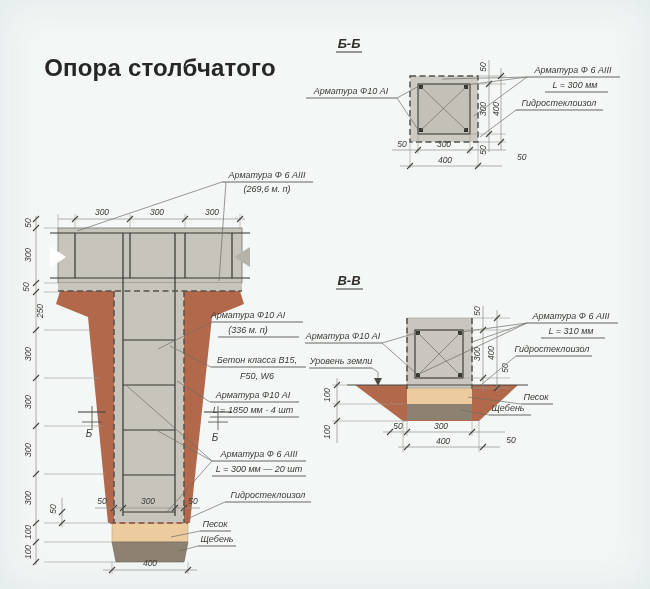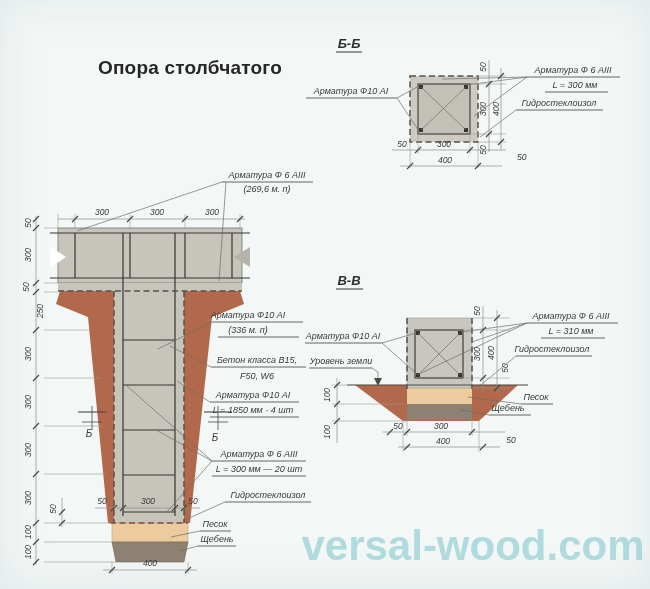--- a/index.html
+++ b/index.html
@@ -1,20 +1,20 @@
 <!DOCTYPE html>
 <html><head>
 <meta charset="utf-8">
 <style>
   html,body{margin:0;padding:0;}
   body{background:#e8ecec;font-family:"Liberation Sans",sans-serif;}
   #canvas{position:relative;width:650px;height:589px;background:#f3f7f6;overflow:hidden;
           box-shadow:inset 0 0 40px rgba(190,205,205,.35);}
-  #page-title{position:absolute;left:38px;top:56px;width:244px;text-align:right;
-              color:#262626;font-weight:bold;font-size:19px;line-height:24px;letter-spacing:.2px;}
+  #page-title{position:absolute;left:38px;top:56px;width:244px;text-align:center;
+              color:#262626;font-weight:bold;font-size:24px;line-height:24px;letter-spacing:.2px;}
   #watermark{position:absolute;left:296px;top:522px;width:354px;text-align:center;
              font-weight:bold;font-size:42px;letter-spacing:0px;
              color:rgba(134,201,207,0.62);white-space:nowrap;}
   svg{position:absolute;left:0;top:0;}
   .ln{stroke:#4a4942;stroke-width:1.1;fill:none}
   .thin{stroke:#4a4942;stroke-width:0.8;fill:none}
   .ext{stroke:#9b9a92;stroke-width:0.6;fill:none}
   .dimline{stroke:#8f8e86;stroke-width:0.7;fill:none}
   .tick{stroke:#43423c;stroke-width:1.1;fill:none}
   .dash{stroke:#56514b;stroke-width:1.5;fill:none;stroke-dasharray:6 3.5}
@@ -370,14 +370,13 @@
       <text class="dim" x="443" y="444" text-anchor="middle">400</text>
       <text class="dim" x="511" y="443" text-anchor="middle">50</text>
     </g>
   </g>
 </svg>
 
   <div id="page-title">
     <div>Опора столбчатого</div>
   </div>
 
-  <div id="watermark">versal-wood.com</div>
 </div>
 
 </body></html>

